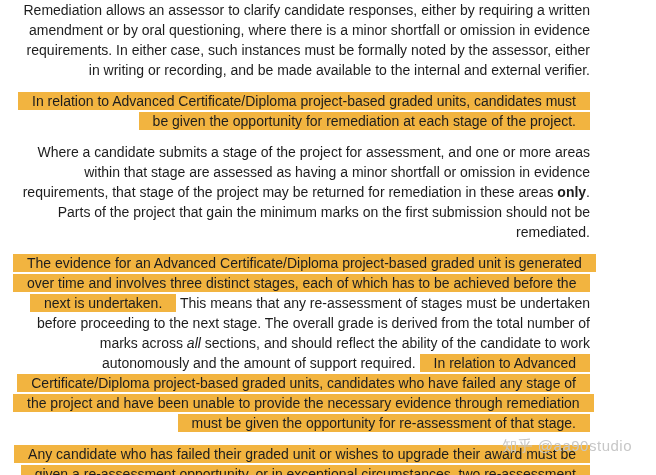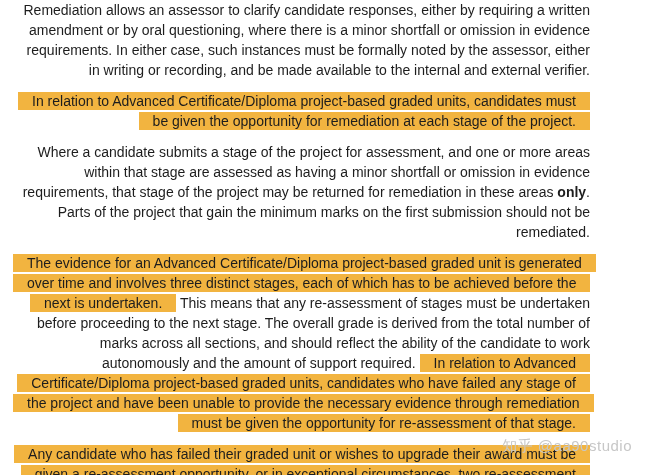--- a/index.html
+++ b/index.html
@@ -35,21 +35,21 @@
     margin: 0 0 11px 0;
   }
   .para:last-child { margin-bottom: 0; }
   .hl {
     background-color: var(--hl);
     padding: 1px 14px;
     -webkit-box-decoration-break: clone;
     box-decoration-break: clone;
   }
   .b { font-weight: bold; margin-top: 44px; }
-  .i { }
+  .i { font-style: italic; }
   .watermark {
     position: absolute;
     top: 437px;
     right: 24px;
     font-size: 15px;
     letter-spacing: 0.5px;
     color: var(--wm);
     white-space: nowrap;
     margin-left: 21px;
   }

